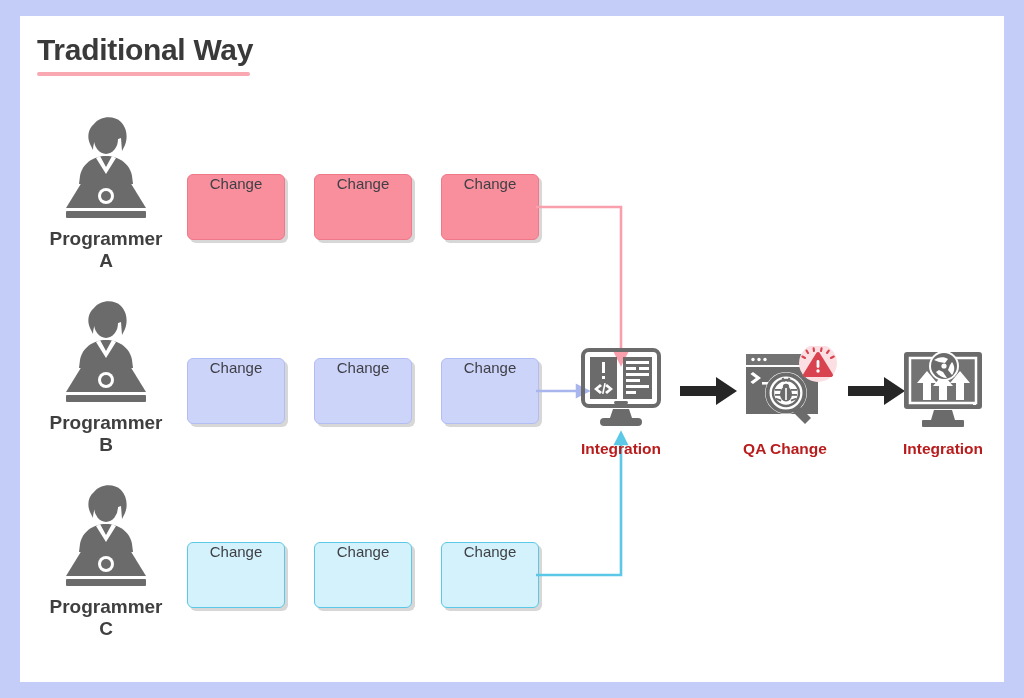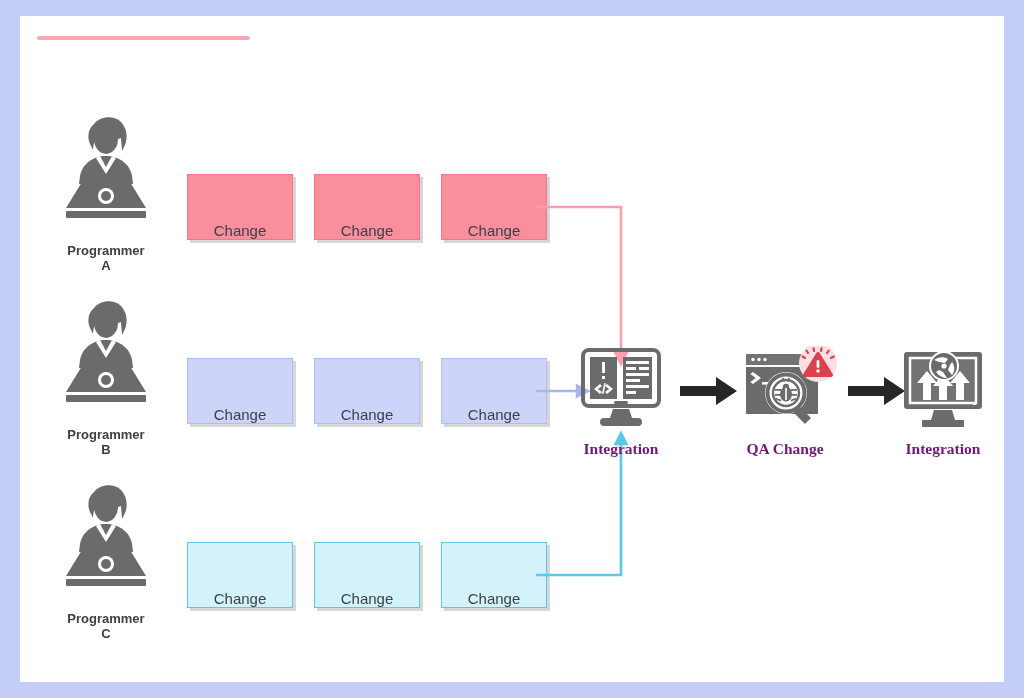--- a/index.html
+++ b/index.html
@@ -71,37 +71,37 @@
     top: 0;
     width: 144px;
     text-align: center;
   }
   .prog-icon {
     width: 144px;
     height: 112px;
     display: block;
   }
   .prog-label {
-    margin-top: 20px;
-    font-size: 13px;
+    margin-top: 4px;
+    font-size: 19px;
     font-weight: bold;
     color: #3f3f3f;
     line-height: 1.15;
     white-space: pre-line;
   }
 
   
   .change {
     position: absolute;
-    width: 106px;
+    width: 98px;
     height: 66px;
-    border-radius: 0;
+    border-radius: 6px;
     box-sizing: border-box;
     display: flex;
-    align-items: flex-end;
+    align-items: flex-start;
     justify-content: center;
     font-size: 15px;
     color: #3f3f46;
     box-shadow: 3px 3px 0 0 #d7d7d7;
   }
   .change.c1 { left: 167px; }
   .change.c2 { left: 294px; }
   .change.c3 { left: 421px; }
 
   .row-a .change {
@@ -142,40 +142,40 @@
 
   .stage-icon {
     width: 130px;
     height: 86px;
     display: block;
   }
   .stage-label {
     margin-top: 8px;
     font-size: 15.5px;
     font-weight: bold;
-    color: #701a75;
+    color: #b91c1c;
     white-space: nowrap;
-    font-family: Liberation Serif, serif;
   }
 
   .black-arrow {
     position: absolute;
     width: 58px;
     height: 34px;
   }
   #arrow-int-qa { left: 660px; top: 358px; }
   #arrow-qa-dep { left: 828px; top: 358px; }
 </style>
 </head>
 <body>
 
 <div id="slide">
   <div id="panel">
 
     <div id="title-block">
+      <div id="page-title">Traditional Way</div>
       <div id="title-underline"></div>
     </div>
 
     <div class="row row-a" id="row-a">
       <div class="programmer">
         <svg class="prog-icon" viewBox="0 0 144 112">
           <g fill="#6b6b6b">
             <path d="M60 12 c6 -8 20 -9 27 -2 c6 6 7 16 4 23 l-3 6 l-1 -13 c-7 3 -17 3 -24 0 c-3 3 -4 8 -4 12 l-3 -6 c-3 -7 -2 -15 4 -20 z"></path>
             <ellipse cx="72" cy="27" rx="12" ry="15"></ellipse>
             <path d="M72 44 c13 0 24 8 26 20 l1 8 l-54 0 l1 -8 c2 -12 13 -20 26 -20 z"></path>

